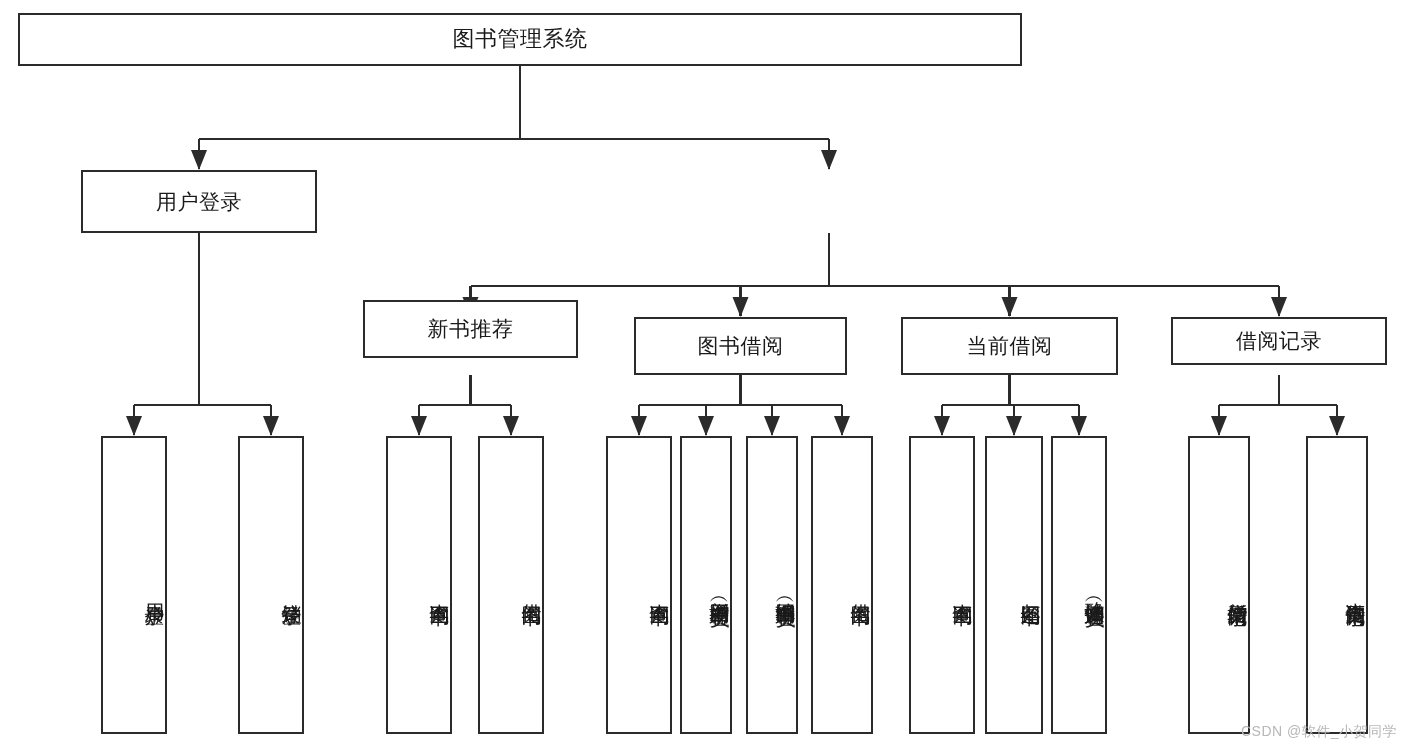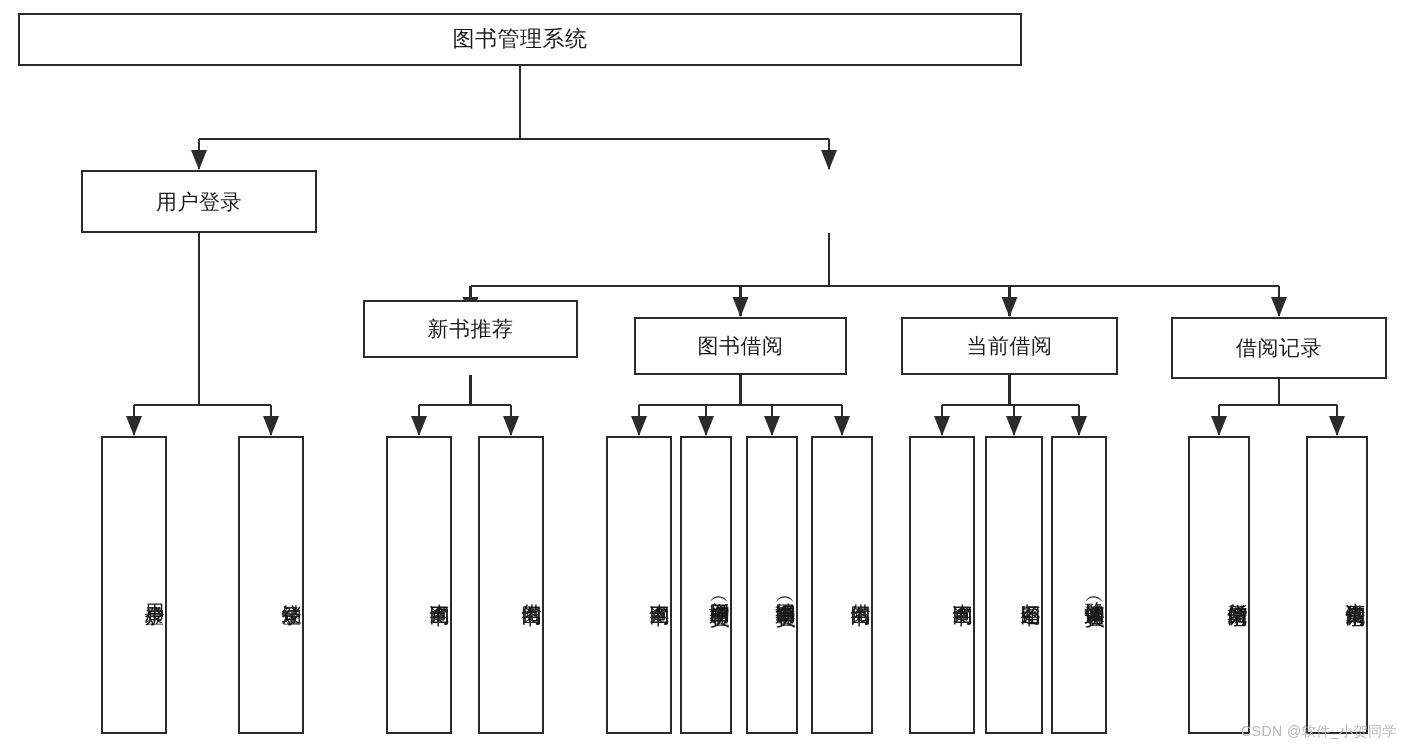--- a/index.html
+++ b/index.html
@@ -139,21 +139,21 @@
 
   <div class="node horizontal" style="left: 363px; top: 300px; width: 215px; height: 58px;">
     <span class="label">新书推荐</span>
   </div>
   <div class="node horizontal" style="left: 634px; top: 317px; width: 213px; height: 58px;">
     <span class="label">图书借阅</span>
   </div>
   <div class="node horizontal" style="left: 901px; top: 317px; width: 217px; height: 58px;">
     <span class="label">当前借阅</span>
   </div>
-  <div class="node horizontal" style="left: 1171px; top: 317px; width: 216px; height: 62px;">
+  <div class="node horizontal" style="left: 1171px; top: 317px; width: 216px; height: 48px;">
     <span class="label">借阅记录</span>
   </div>
 
   <div class="node vertical" style="left: 101px; top: 436px; width: 66px; height: 298px;">
     <span class="label">用户登录</span>
   </div>
   <div class="node vertical" style="left: 238px; top: 436px; width: 66px; height: 298px;">
     <span class="label">注销登录</span>
   </div>
 

